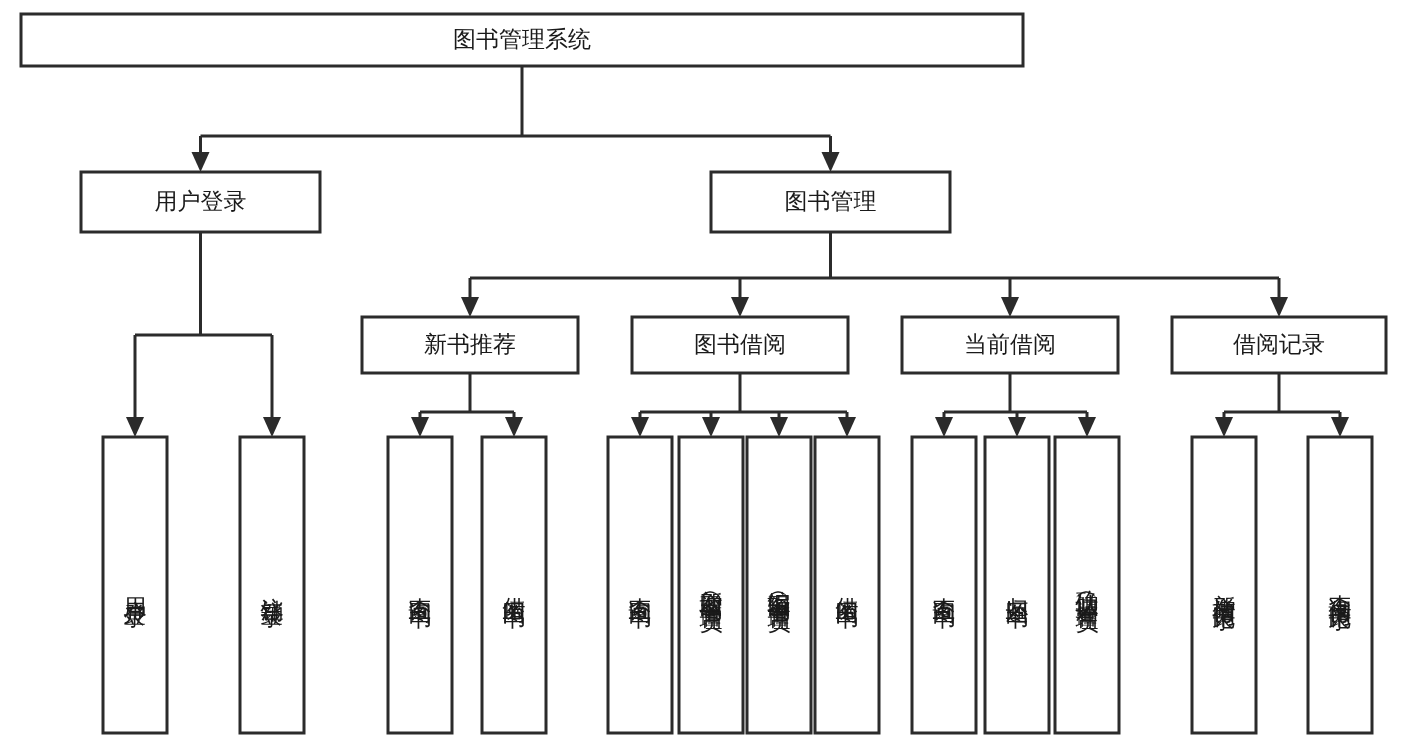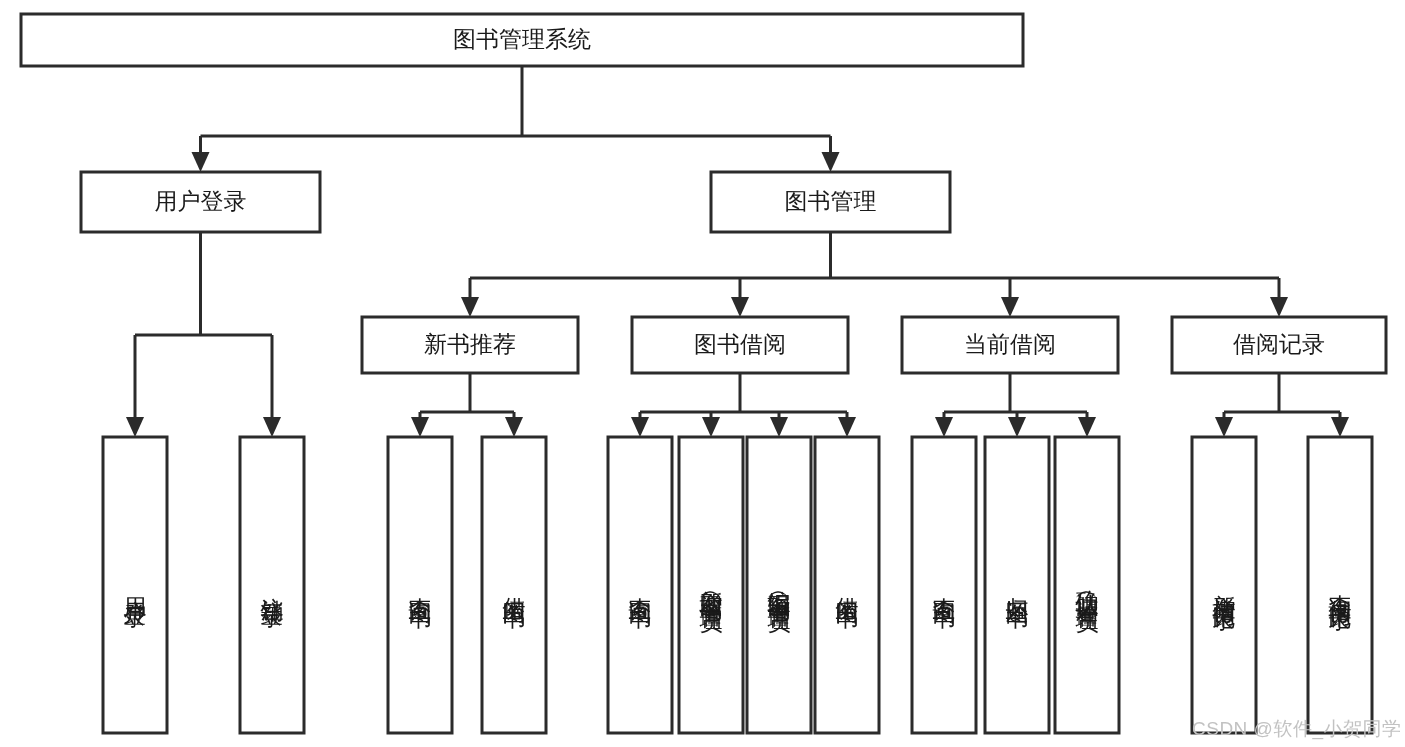--- a/index.html
+++ b/index.html
@@ -173,15 +173,14 @@
       <div class="node-label-v" style="left: 679px; width: 64px; top: 445px; height: 280px; display: flex; align-items: center; justify-content: center;">新增图书（管理员）</div>
       <div class="node-label-v" style="left: 747px; width: 64px; top: 445px; height: 280px; display: flex; align-items: center; justify-content: center;">编辑图书（管理员）</div>
       <div class="node-label-v" style="left: 815px; width: 64px; top: 445px; height: 280px; display: flex; align-items: center; justify-content: center;">借阅图书</div>
       <div class="node-label-v" style="left: 912px; width: 64px; top: 445px; height: 280px; display: flex; align-items: center; justify-content: center;">查询图书</div>
       <div class="node-label-v" style="left: 985px; width: 64px; top: 445px; height: 280px; display: flex; align-items: center; justify-content: center;">归还图书</div>
       <div class="node-label-v" style="left: 1055px; width: 64px; top: 445px; height: 280px; display: flex; align-items: center; justify-content: center;">确认归还（管理员）</div>
       <div class="node-label-v" style="left: 1192px; width: 64px; top: 445px; height: 280px; display: flex; align-items: center; justify-content: center;">新增借阅记录</div>
       <div class="node-label-v" style="left: 1308px; width: 64px; top: 445px; height: 280px; display: flex; align-items: center; justify-content: center;">查询借阅记录</div>
     </div>
 
-  <div class="watermark" style="left: 1192px; top: 716px;">CSDN @软件_小贺同学</div>
 
 </div>
 
 </body></html>

